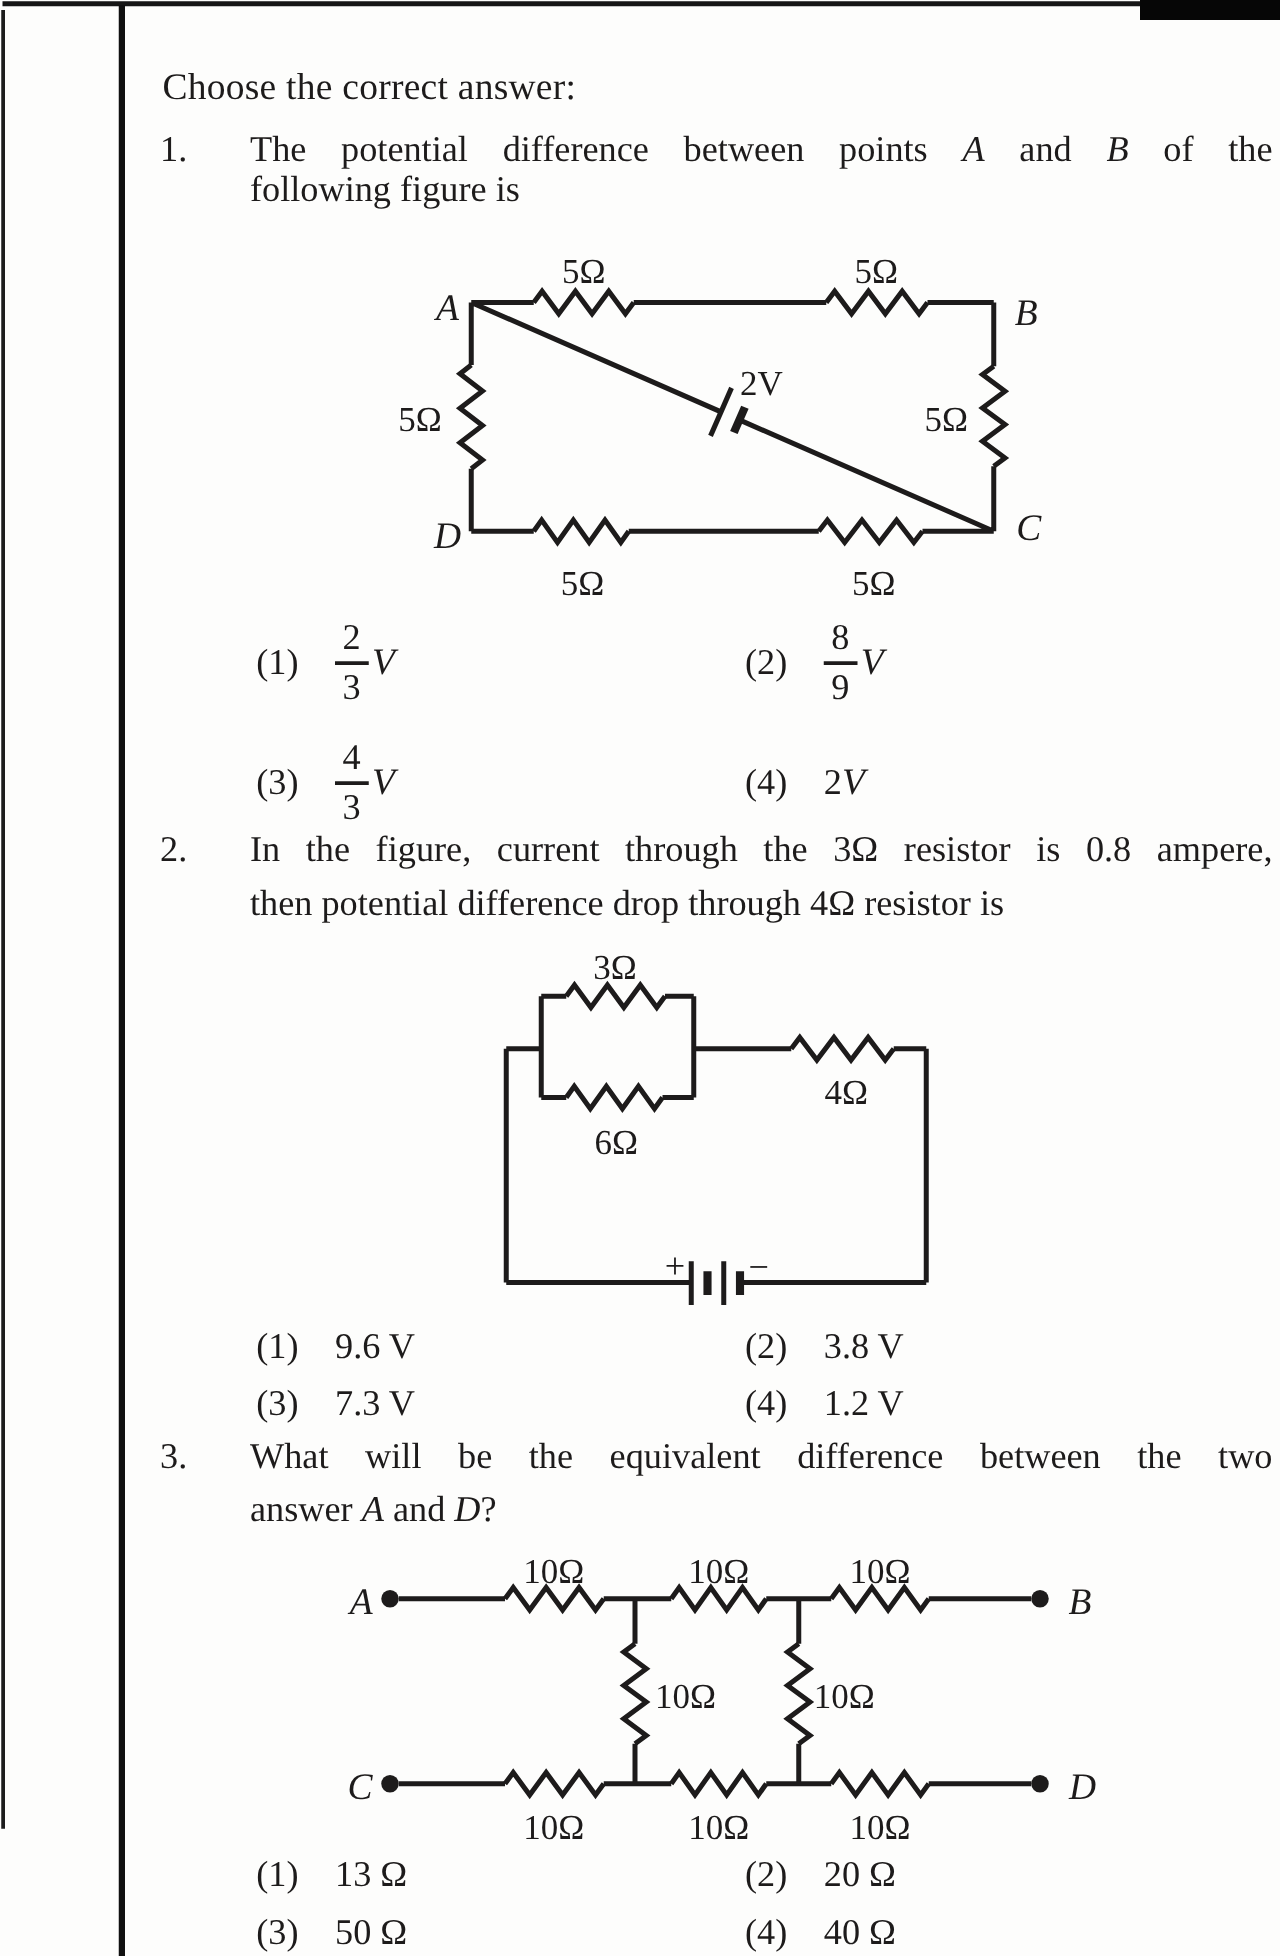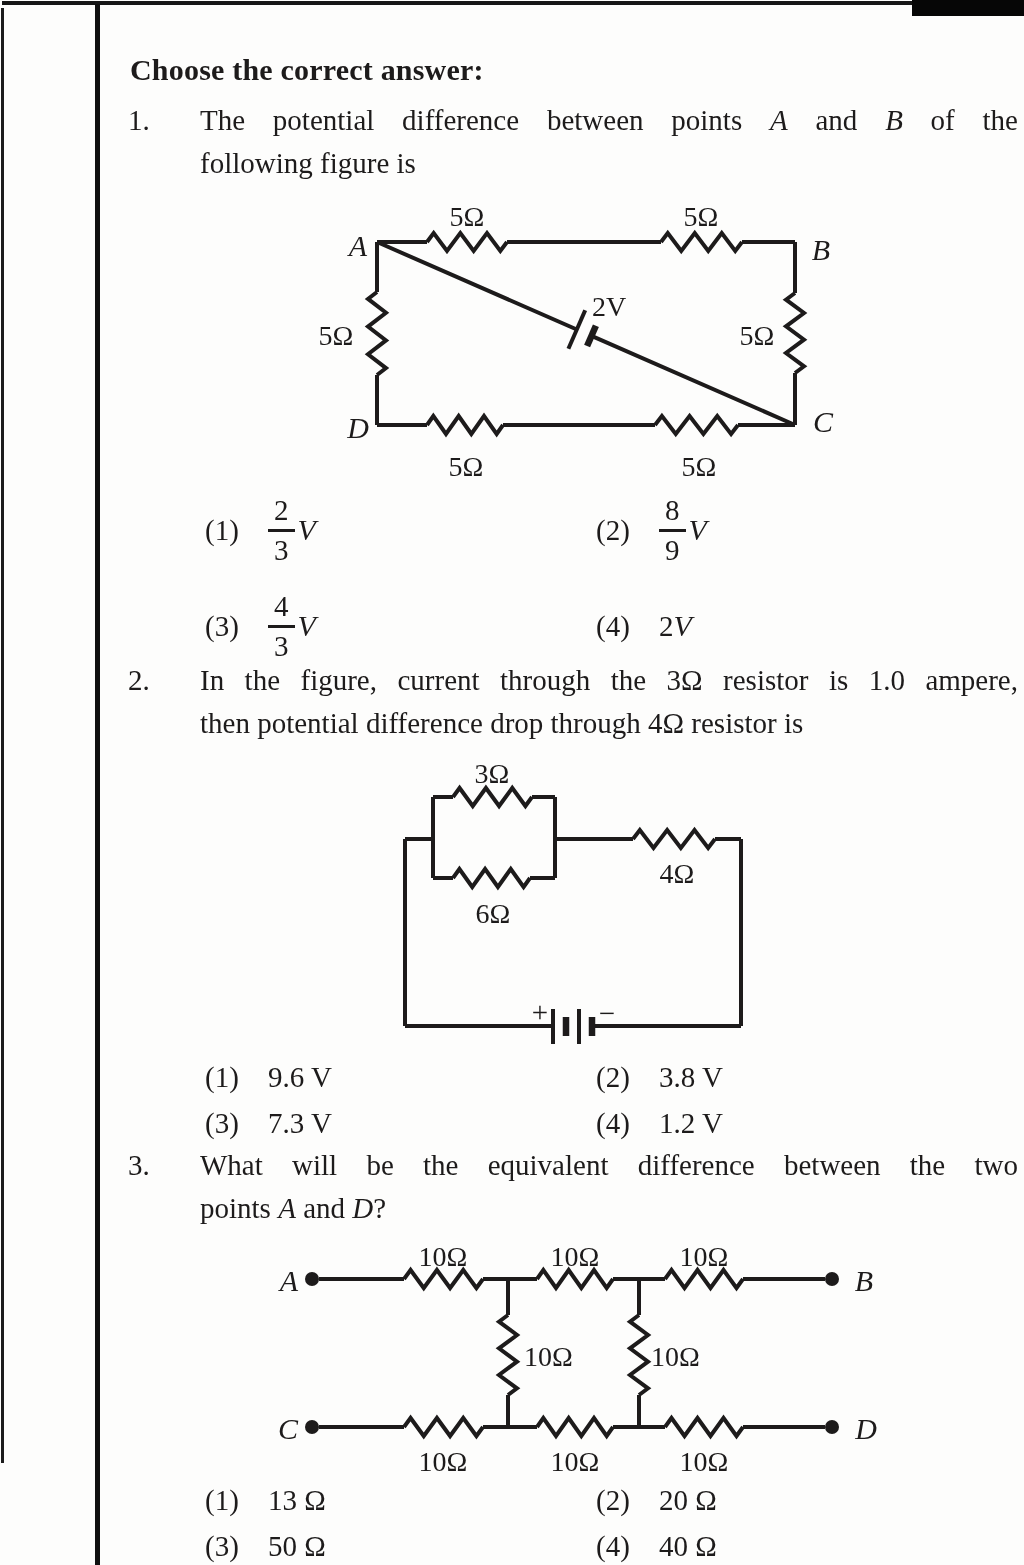--- a/index.html
+++ b/index.html
@@ -8,21 +8,21 @@
     background:#fdfdfc;color:#1d1b1b;
     font-family:"Liberation Serif","DejaVu Serif",serif;
   }
   .abs{position:absolute;}
   
   .rule-top{left:2px;top:1px;width:1022px;height:4px;background:#161616;}
   .black-bar{left:912px;top:0;width:112px;height:16px;background:#060606;}
   .v-thin{left:1px;top:8px;width:3px;height:1455px;background:#1c1c1c;}
   .v-thick{left:95px;top:4px;width:5px;height:1561px;background:#101010;}
   
-  .title{left:130px;top:53px;font-size:30px;font-weight:700;letter-spacing:.2px;}
+  .title{left:130px;top:53px;font-size:30px;font-weight:400;letter-spacing:.2px;}
   .qnum{font-size:29px;line-height:40px;}
   .qtext{font-size:29px;line-height:40px;width:818px;}
   .just{text-align:justify;text-align-last:justify;}
   .it{font-style:italic;}
   
   .opt{position:absolute;display:flex;align-items:center;height:44px;}
   .optf{position:absolute;display:flex;align-items:center;height:104px;}
   .optlabel{display:inline-block;width:63px;font-size:29px;flex:0 0 63px;}
   .optval{font-size:29px;white-space:pre;}
   .vu{font-size:30px;margin-left:3px;}
@@ -45,21 +45,21 @@
 
 <div class="abs rule-top"></div>
 <div class="abs black-bar"></div>
 <div class="abs v-thin"></div>
 <div class="abs v-thick"></div>
 
 <div class="abs title">Choose the correct answer:</div>
 
 <div class="abs qnum" style="left:128px;top:100px">1.</div>
 <div class="abs qtext just" style="left:200px;top:100px"><span>The potential difference between points </span><span class="it">A</span><span> and </span><span class="it">B</span><span> of the</span></div>
-<div class="abs qtext" style="left:200px;top:143px">following figure is</div>
+<div class="abs qtext" style="left:200px;top:132px">following figure is</div>
 
 <svg class="abs" style="left:300px;top:185px" width="545" height="305" viewBox="300 185 545 305">
   <path class="w" d="M377,242 H427 M507,242 H661 M742,242 H795 M377,242 V292 M377,375 V425 M795,242 V293 M795,373 V425 M377,425 H427 M503,425 H655 M738,425 H795 M377,242 L576.8,329.5 M591.5,335.9 L795,425"></path>
   <path class="w" d="M427,242 L433.6666666666667,233 L447,251 L460.3333333333333,233 L473.6666666666667,251 L487,233 L500.33333333333337,251 L507,242"></path>
   <path class="w" d="M661,242 L667.75,233 L681.25,251 L694.75,233 L708.25,251 L721.75,233 L735.25,251 L742,242"></path>
   <path class="w" d="M427,425 L433.3333333333333,416 L446,434 L458.6666666666667,416 L471.3333333333333,434 L484,416 L496.66666666666663,434 L503,425"></path>
   <path class="w" d="M655,425 L661.9166666666666,416 L675.75,434 L689.5833333333334,416 L703.4166666666666,434 L717.25,416 L731.0833333333334,434 L738,425"></path>
   <path class="w" d="M377,292 L368,298.9166666666667 L386,312.75 L368,326.5833333333333 L386,340.4166666666667 L368,354.25 L386,368.08333333333337 L377,375"></path>
   <path class="w" d="M795,293 L786,299.6666666666667 L804,313 L786,326.3333333333333 L804,339.6666666666667 L786,353 L804,366.33333333333337 L795,373"></path>
   <path class="p1" d="M585.2,310.3 L568.4,348.7"></path>
@@ -101,21 +101,21 @@
     </span>
   <span class="vu it">V</span>
 </div>
 <div class="optf" style="left:596px;top:574px">
   <span class="optlabel">(4)</span>
   <span class="optval">2</span>
   <span class="vu it" style="margin-left:0">V</span>
 </div>
 
 <div class="abs qnum" style="left:128px;top:660px">2.</div>
-<div class="abs qtext just" style="left:200px;top:660px">In the figure, current through the 3Ω resistor is 1.0 ampere,</div>
+<div class="abs qtext just" style="left:200px;top:660px">In the figure, current through the 3Ω resistor is 0.8 ampere,</div>
 <div class="abs qtext" style="left:200px;top:703px">then potential difference drop through 4Ω resistor is</div>
 
 <svg class="abs" style="left:390px;top:748px" width="370" height="300" viewBox="390 748 370 300">
   <path class="w" d="M405,839 H433 M433,797 V878 M433,797 H453 M532,797 H555 M433,878 H453 M530,878 H555 M555,797 V878 M555,839 H633 M715,839 H741 M741,839 V1026 M741,1026 H594 M552,1026 H405 M405,1026 V839"></path>
   <path class="w" d="M453,797 L459.5833333333333,788 L472.75,806 L485.9166666666667,788 L499.0833333333333,806 L512.25,788 L525.4166666666666,806 L532,797"></path>
   <path class="w" d="M453,878 L459.4166666666667,869 L472.25,887 L485.0833333333333,869 L497.9166666666667,887 L510.75,869 L523.5833333333334,887 L530,878"></path>
   <path class="w" d="M633,839 L639.8333333333334,830 L653.5,848 L667.1666666666666,830 L680.8333333333334,848 L694.5,830 L708.1666666666666,848 L715,839"></path>
   <path class="p1" d="M553,1009 V1044 M579,1009 V1044"></path>
   <path class="p2" d="M566,1017 V1036 M592,1017 V1036"></path>
   <text class="rl" x="492" y="783">3Ω</text>
@@ -137,21 +137,21 @@
   <span class="optlabel">(3)</span>
   <span class="optval">7.3 V</span>
 </div>
 <div class="opt" style="left:596px;top:1101px">
   <span class="optlabel">(4)</span>
   <span class="optval">1.2 V</span>
 </div>
 
 <div class="abs qnum" style="left:128px;top:1145px">3.</div>
 <div class="abs qtext just" style="left:200px;top:1145px">What will be the equivalent difference between the two</div>
-<div class="abs qtext" style="left:200px;top:1188px"><span>points </span><span class="it">A</span><span> and </span><span class="it">D</span><span>?</span></div>
+<div class="abs qtext" style="left:200px;top:1188px"><span>answer </span><span class="it">A</span><span> and </span><span class="it">D</span><span>?</span></div>
 
 <svg class="abs" style="left:270px;top:1230px" width="620" height="260" viewBox="270 1230 620 260">
   <path class="w" d="M319,1279 H404 M483,1279 H537 M613,1279 H665 M743,1279 H825 M319,1427 H404 M483,1427 H537 M613,1427 H665 M743,1427 H825 M508,1279 V1315 M508,1395 V1427 M639,1279 V1315 M639,1395 V1427"></path>
   <path class="w" d="M404,1279 L410.5833333333333,1270 L423.75,1288 L436.9166666666667,1270 L450.0833333333333,1288 L463.25,1270 L476.41666666666663,1288 L483,1279"></path>
   <path class="w" d="M537,1279 L543.3333333333334,1270 L556,1288 L568.6666666666666,1270 L581.3333333333334,1288 L594,1270 L606.6666666666666,1288 L613,1279"></path>
   <path class="w" d="M665,1279 L671.5,1270 L684.5,1288 L697.5,1270 L710.5,1288 L723.5,1270 L736.5,1288 L743,1279"></path>
   <path class="w" d="M404,1427 L410.5833333333333,1418 L423.75,1436 L436.9166666666667,1418 L450.0833333333333,1436 L463.25,1418 L476.41666666666663,1436 L483,1427"></path>
   <path class="w" d="M537,1427 L543.3333333333334,1418 L556,1436 L568.6666666666666,1418 L581.3333333333334,1436 L594,1418 L606.6666666666666,1436 L613,1427"></path>
   <path class="w" d="M665,1427 L671.5,1418 L684.5,1436 L697.5,1418 L710.5,1436 L723.5,1418 L736.5,1436 L743,1427"></path>
   <path class="w" d="M508,1315 L499,1321.6666666666667 L517,1335 L499,1348.3333333333333 L517,1361.6666666666667 L499,1375 L517,1388.3333333333333 L508,1395"></path>

